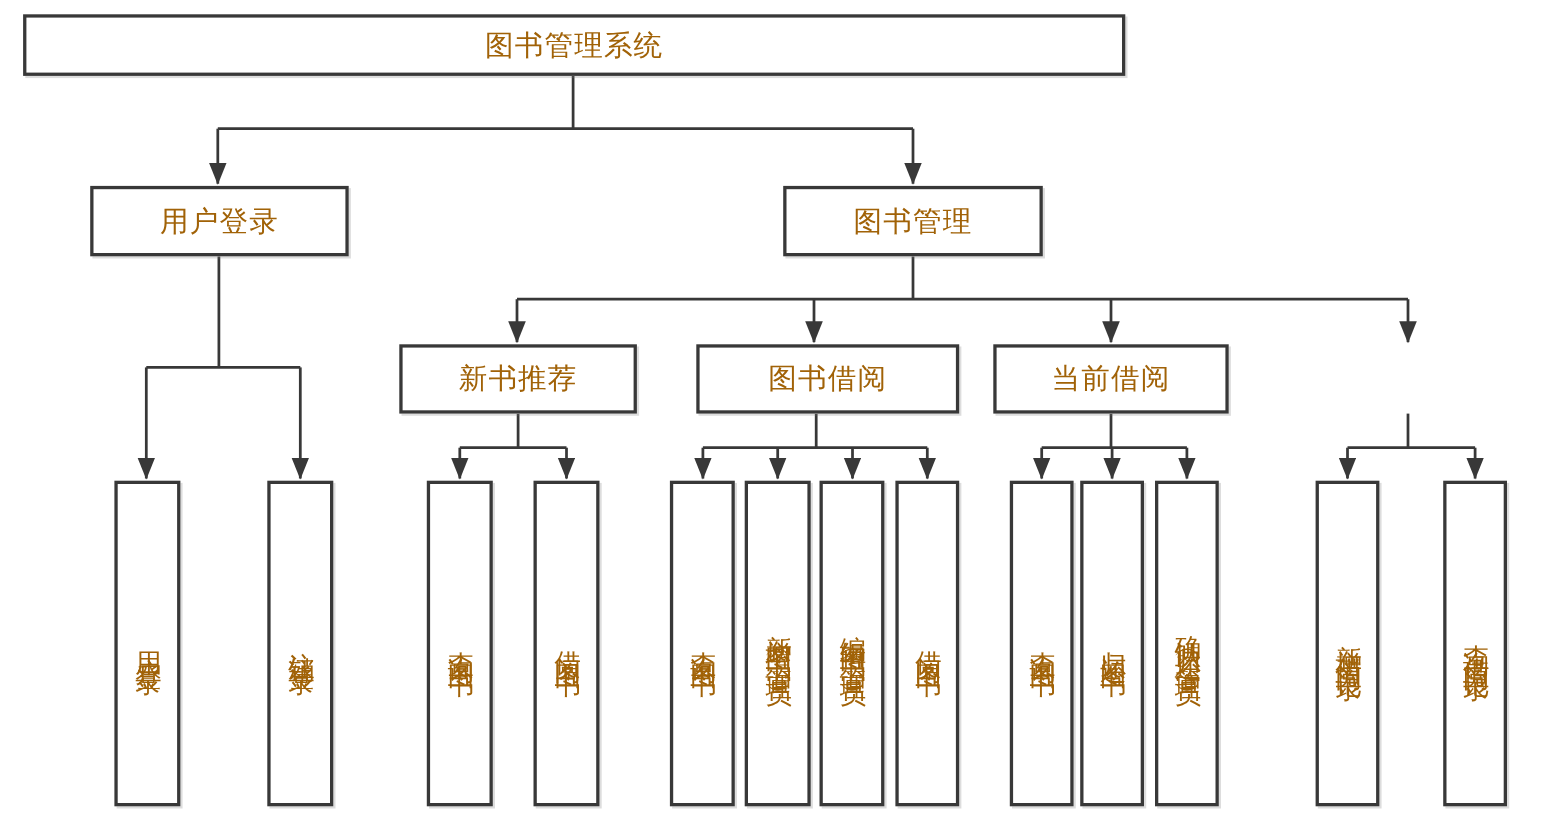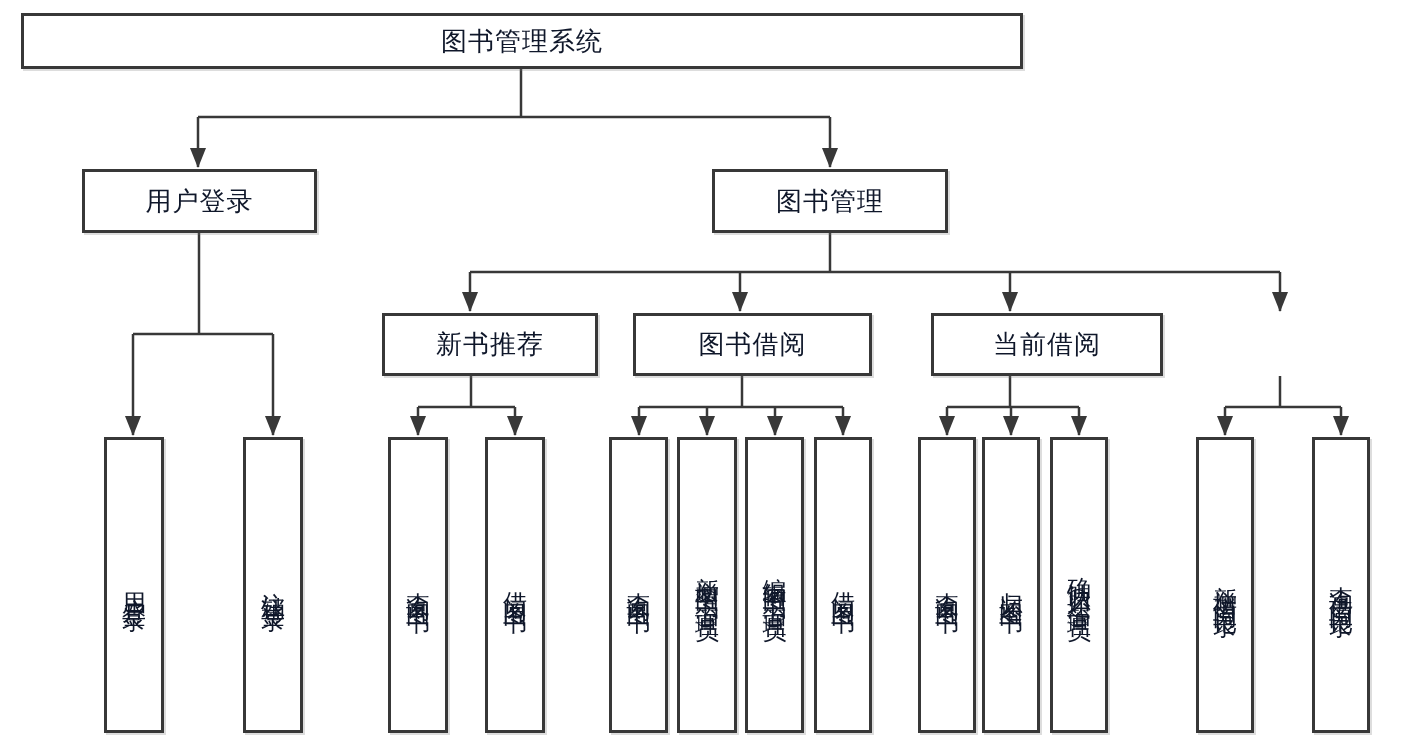--- a/index.html
+++ b/index.html
@@ -3,21 +3,21 @@
 <meta charset="utf-8">
 <style>
   html,body { margin:0; padding:0; background:#ffffff; }
   .stage {
     position:relative; width:1405px; height:747px; background:#ffffff;
     font-family:"Liberation Sans", sans-serif; overflow:hidden;
   }
   svg.connectors { position:absolute; left:0; top:0; z-index:0; }
   .node {
     position:absolute; box-sizing:border-box; background:#ffffff;
-    border:3px solid #383838; color:#0f172a; z-index:1;
+    border:3px solid #383838; color:#a16207; z-index:1;
     display:flex; align-items:center; justify-content:center;
     box-shadow:2px 2px 0 rgba(120,120,120,0.25);
   }
   .h-label { font-size:26px; letter-spacing:1px; white-space:nowrap; }
   .leaf .v-label {
     writing-mode:vertical-rl; text-orientation:mixed;
     font-size:24px; letter-spacing:6px; line-height:1; white-space:nowrap;
   }
   .watermark {
     position:absolute; left:1186px; top:711px; z-index:2;
@@ -84,27 +84,27 @@
     <span class="h-label">图书管理系统</span>
   </div>
 
   <div class="node" style="left:82px; top:169px; width:235px; height:64px;">
     <span class="h-label">用户登录</span>
   </div>
   <div class="node" style="left:712px; top:169px; width:236px; height:64px;">
     <span class="h-label">图书管理</span>
   </div>
 
-  <div class="node" style="left:382px; top:313px; width:216px; height:63px;">
+  <div class="node" style="left:363px; top:313px; width:216px; height:63px;">
     <span class="h-label">新书推荐</span>
   </div>
   <div class="node" style="left:633px; top:313px; width:239px; height:63px;">
     <span class="h-label">图书借阅</span>
   </div>
-  <div class="node" style="left:903px; top:313px; width:232px; height:63px;margin-left:28px;">
+  <div class="node" style="left:903px; top:313px; width:214px; height:63px;">
     <span class="h-label">当前借阅</span>
   </div>
 
   <div class="node leaf" style="left:104px; top:437px; width:60px; height:296px;">
     <span class="v-label">用户登录</span>
   </div>
   <div class="node leaf" style="left:243px; top:437px; width:60px; height:296px;">
     <span class="v-label">注销登录</span>
   </div>
 

